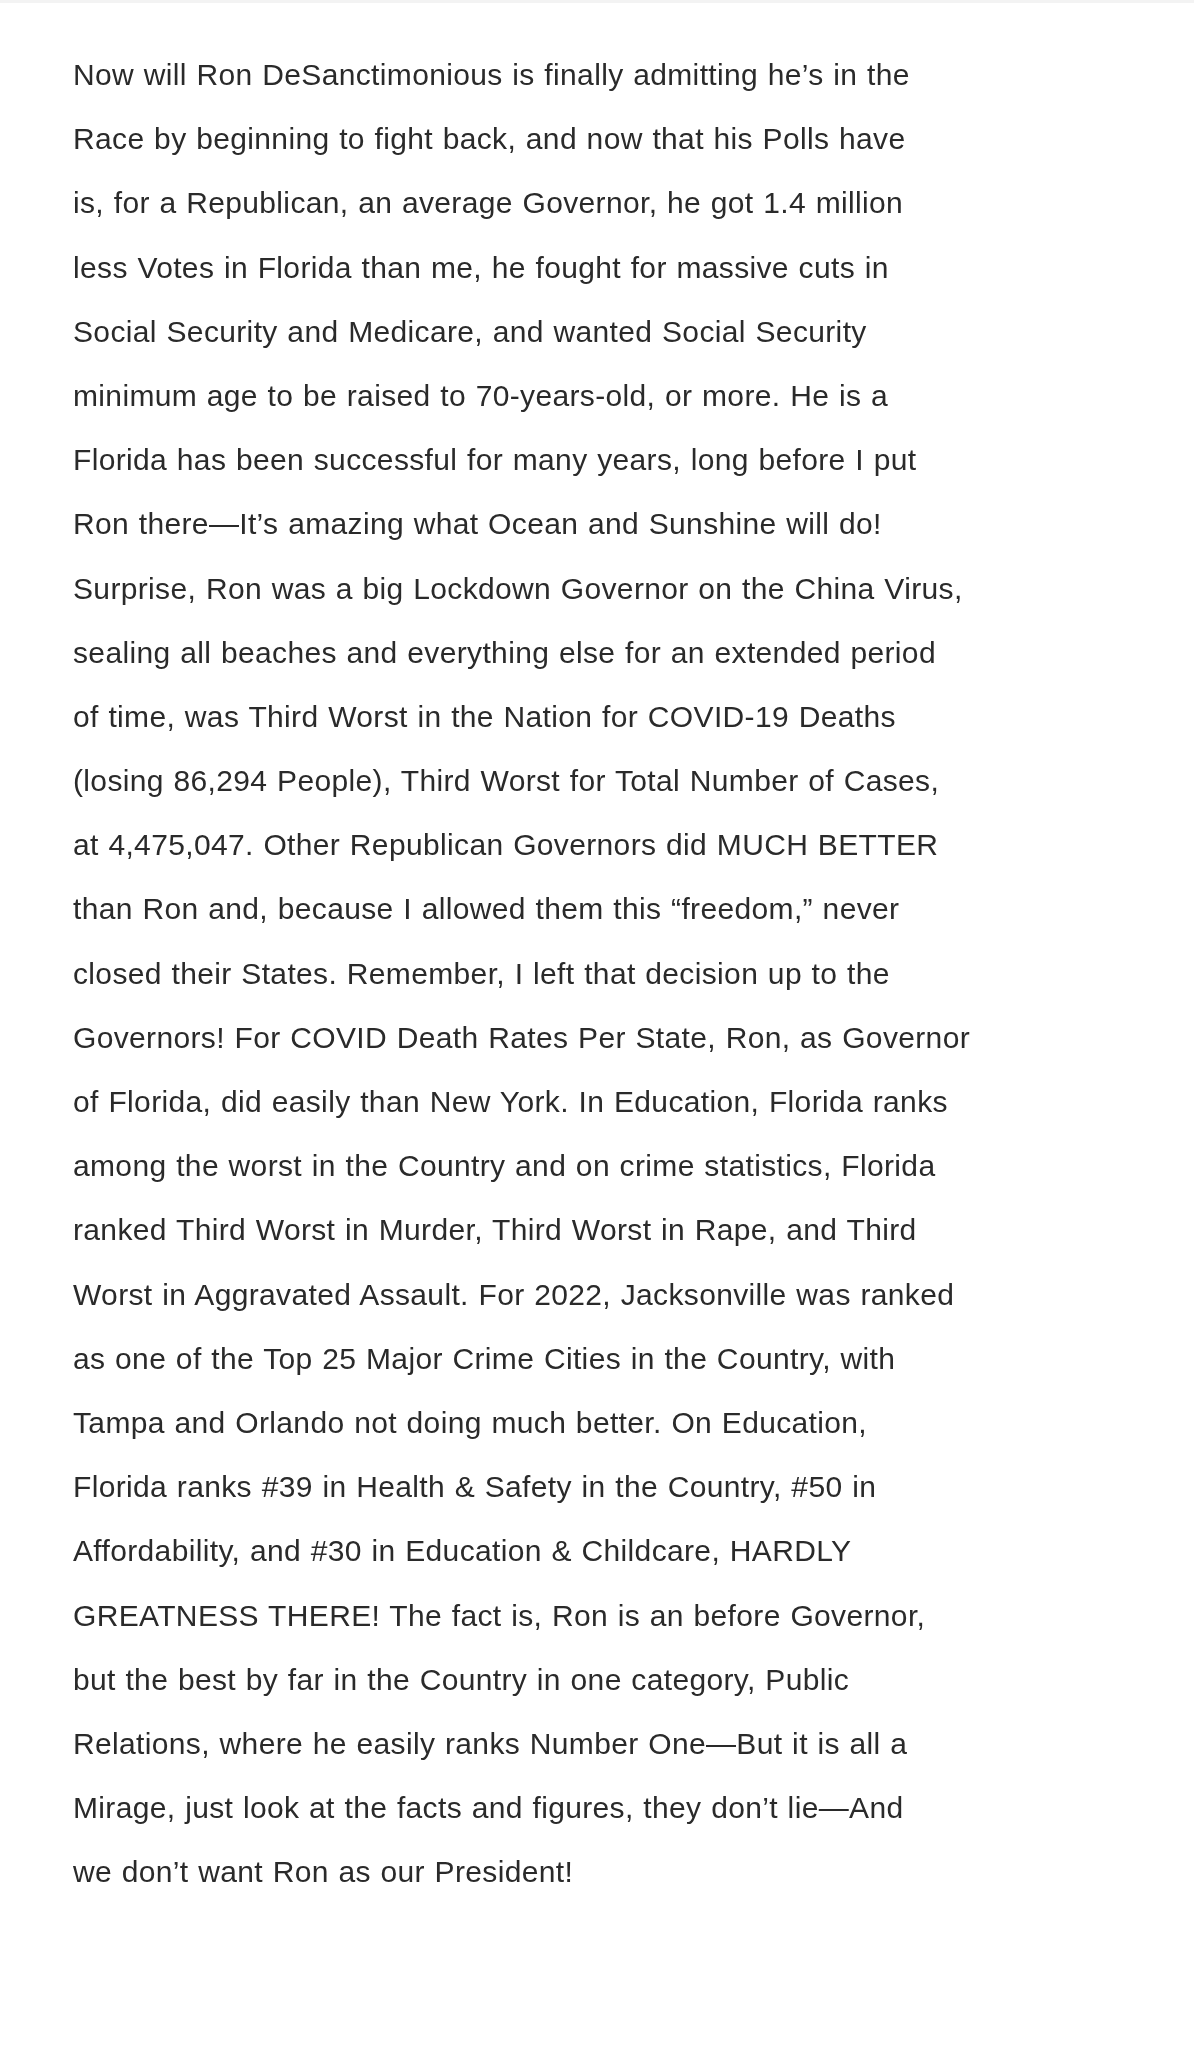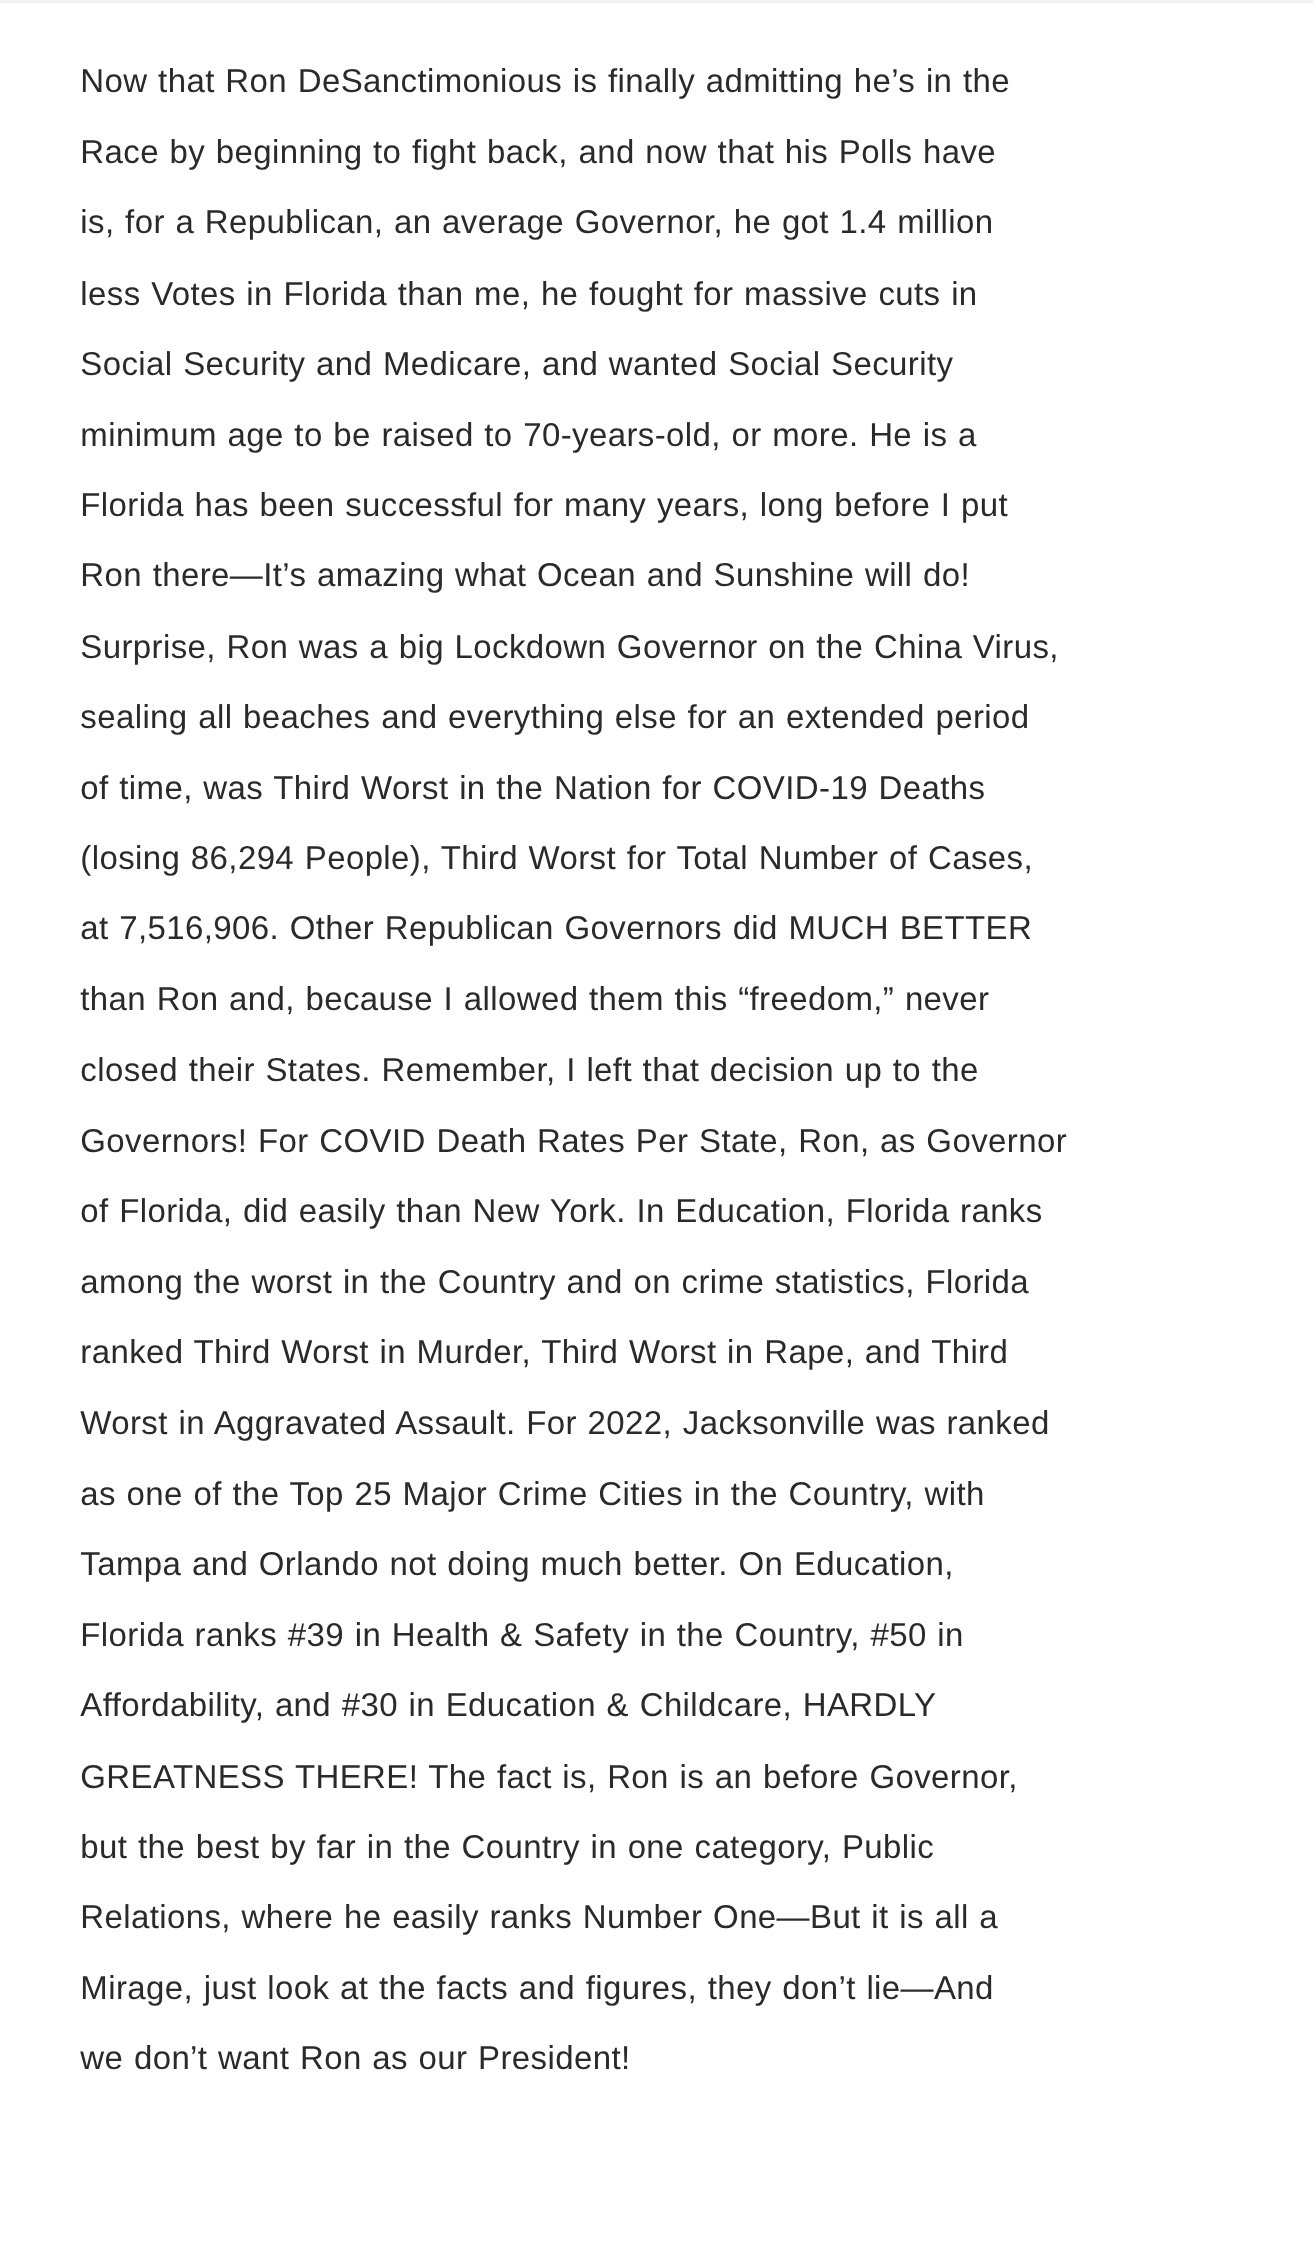--- a/index.html
+++ b/index.html
@@ -36,33 +36,33 @@
       line-height: 40px;
       white-space: nowrap;
     }
   </style>
 </head>
 <body>
 
 <div class="top-edge"></div>
 
 <div class="post">
-  <span class="line">Now that Ron DeSanctimonious is finally admitting he’s in the</span>
+  <span class="line">Now will Ron DeSanctimonious is finally admitting he’s in the</span>
   <span class="line">Race by beginning to fight back, and now that his Polls have</span>
   <span class="line">is, for a Republican, an average Governor, he got 1.4 million</span>
   <span class="line">less Votes in Florida than me, he fought for massive cuts in</span>
   <span class="line">Social Security and Medicare, and wanted Social Security</span>
   <span class="line">minimum age to be raised to 70-years-old, or more. He is a</span>
   <span class="line">Florida has been successful for many years, long before I put</span>
   <span class="line">Ron there—It’s amazing what Ocean and Sunshine will do!</span>
   <span class="line">Surprise, Ron was a big Lockdown Governor on the China Virus,</span>
   <span class="line">sealing all beaches and everything else for an extended period</span>
   <span class="line">of time, was Third Worst in the Nation for COVID-19 Deaths</span>
   <span class="line">(losing 86,294 People), Third Worst for Total Number of Cases,</span>
-  <span class="line">at 7,516,906. Other Republican Governors did MUCH BETTER</span>
+  <span class="line">at 4,475,047. Other Republican Governors did MUCH BETTER</span>
   <span class="line">than Ron and, because I allowed them this “freedom,” never</span>
   <span class="line">closed their States. Remember, I left that decision up to the</span>
   <span class="line">Governors! For COVID Death Rates Per State, Ron, as Governor</span>
   <span class="line">of Florida, did easily than New York. In Education, Florida ranks</span>
   <span class="line">among the worst in the Country and on crime statistics, Florida</span>
   <span class="line">ranked Third Worst in Murder, Third Worst in Rape, and Third</span>
   <span class="line">Worst in Aggravated Assault. For 2022, Jacksonville was ranked</span>
   <span class="line">as one of the Top 25 Major Crime Cities in the Country, with</span>
   <span class="line">Tampa and Orlando not doing much better. On Education,</span>
   <span class="line">Florida ranks #39 in Health &amp; Safety in the Country, #50 in</span>

